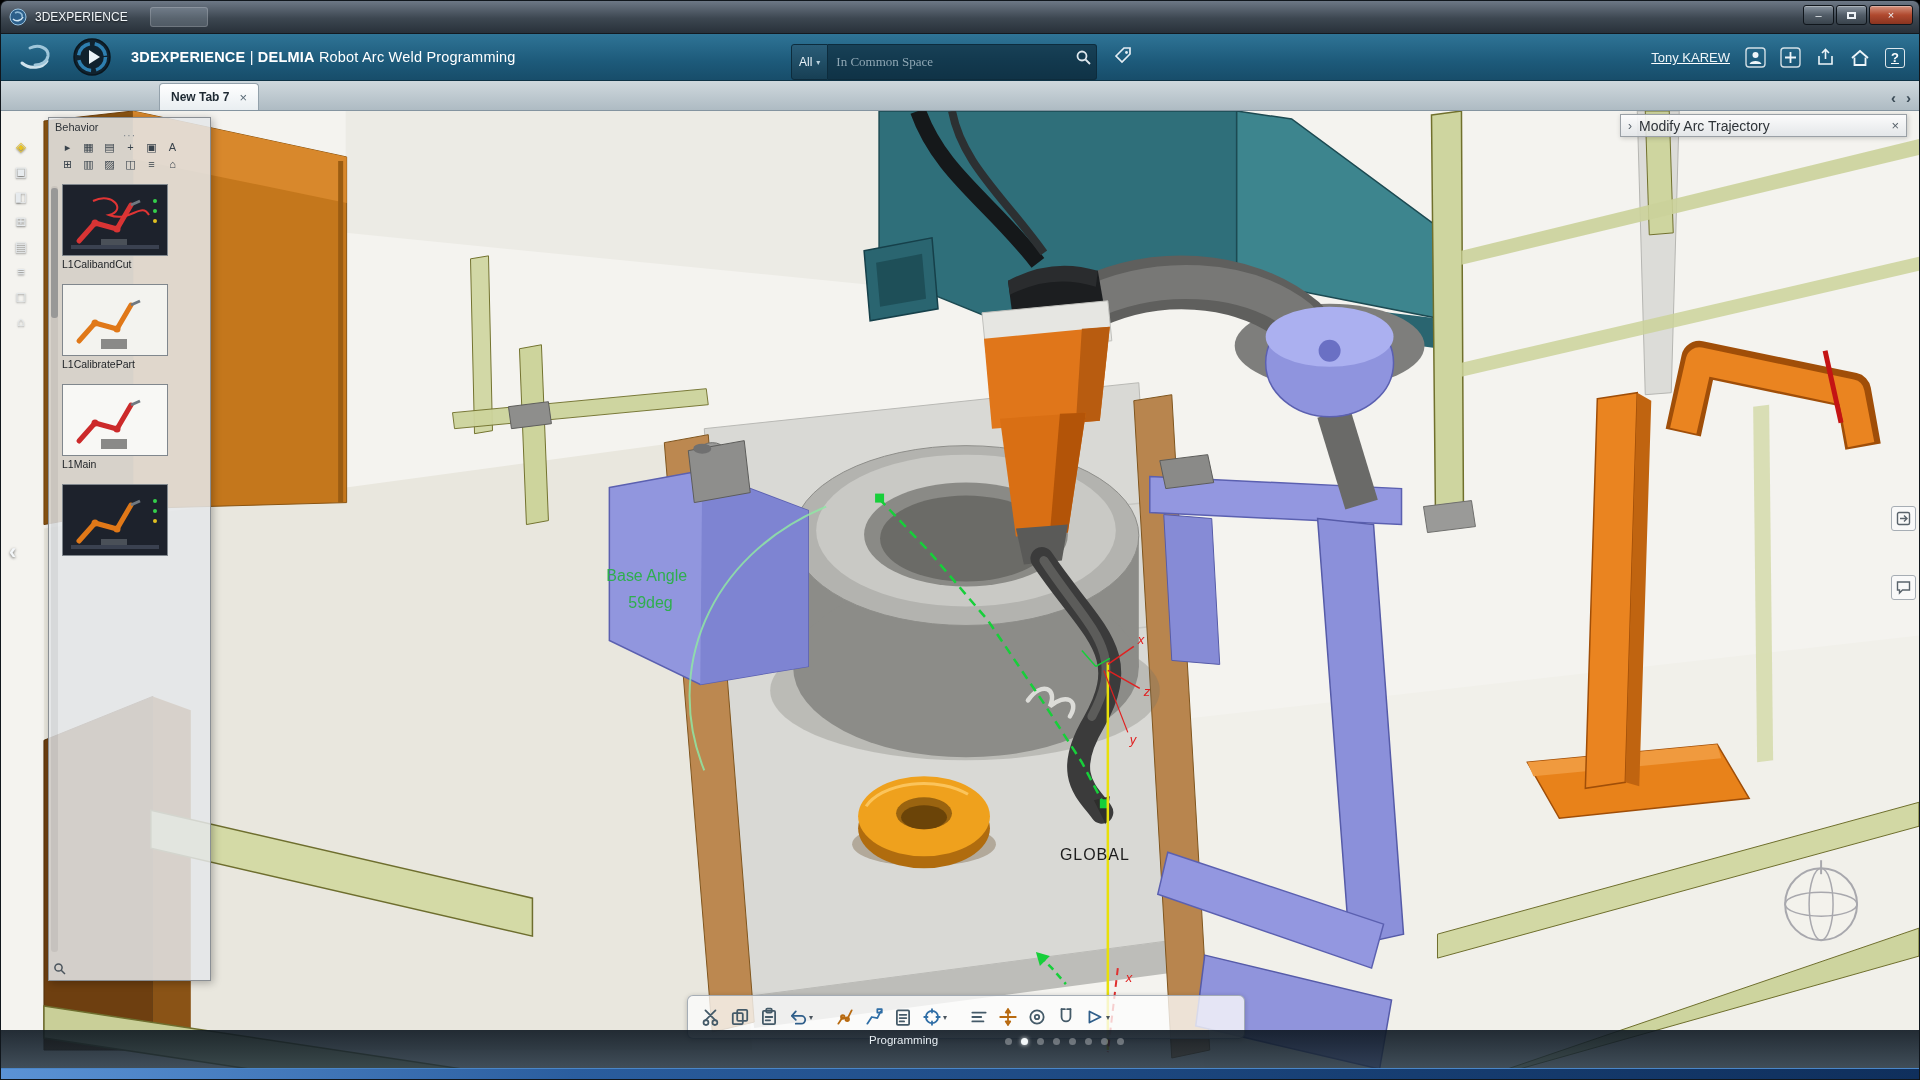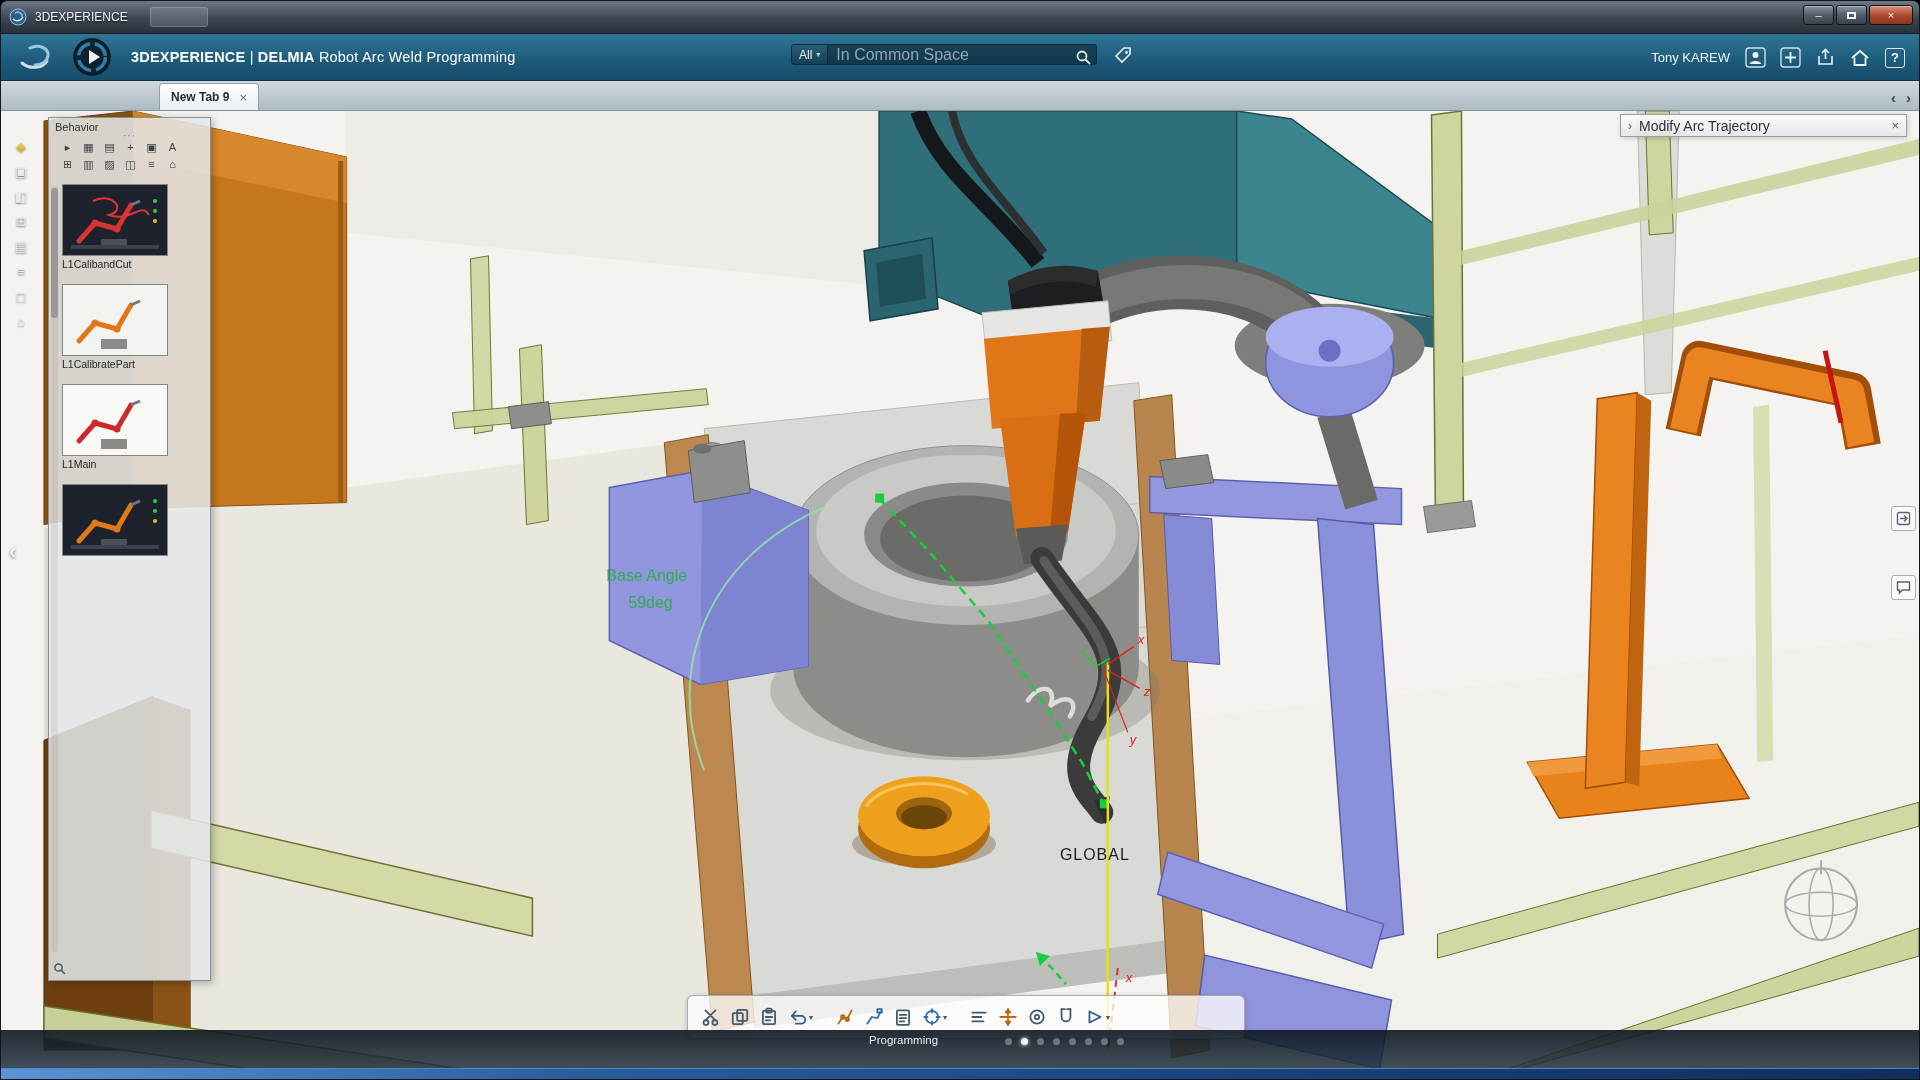--- a/index.html
+++ b/index.html
@@ -24,31 +24,31 @@
   .win-btn.close { width:44px; background:linear-gradient(#d6937e,#b0492f 50%,#8a3420); }
 
   
   .appbar { height:47px; flex:0 0 47px; background:linear-gradient(#2f7496,#1d5a7a 60%,#174d6a);
     position:relative; display:flex; align-items:center; padding:0 10px; color:#fff;
     border-bottom:1px solid #0e3346; }
   .logo-3ds { margin-left:6px; }
   .compass-btn { width:38px; height:38px; margin-left:14px; cursor:pointer; }
   .app-title { margin-left:20px; font-size:14.5px; color:#fff; letter-spacing:.2px; }
   .app-title b { font-weight:bold; }
-  .search-wrap { position:absolute; left:790px; top:10px; width:306px; height:21px; display:flex; }
+  .search-wrap { position:absolute; left:790px; top:10px; width:306px; height:36px; display:flex; }
   .search-scope { background:linear-gradient(#2a5d78,#173f54); border:1px solid #0d2c3d;
     border-radius:3px 0 0 3px; color:#e8f2f8; font-size:12px; display:flex; align-items:center;
     gap:4px; padding:0 7px; cursor:pointer; }
   .search-scope .caret { font-size:8px; color:#bcd2de; }
   .search-input { flex:1; background:rgba(8,24,34,.5); border:1px solid #0d2c3d; border-left:none;
-    border-radius:0 3px 3px 0; color:#d8e6ee; font-size:16px; padding:0 26px 0 8px; outline:none; }
+    border-radius:0 3px 3px 0; color:#d8e6ee; font-size:13px; padding:0 26px 0 8px; outline:none;font-family:Liberation Serif, serif; }
   .search-input::placeholder { color:#8fa7b4; }
   .search-mag { position:absolute; right:5px; top:5px; cursor:pointer; }
   .tag-btn { position:absolute; left:1112px; top:12px; cursor:pointer; }
-  .hdr-right { position:absolute; right:12px; top:0; height:47px; display:flex; align-items:center; gap:11px; }
+  .hdr-right { position:absolute; right:12px; top:0; height:47px; display:flex; align-items:center; gap:11px;text-decoration:underline; }
   .user-label { font-size:13px; color:#eef5f9; margin-right:2px; }
   .hdr-ico { width:24px; height:24px; display:flex; align-items:center; justify-content:center; cursor:pointer; }
   .help-box { width:20px; height:20px; border:1.5px solid rgba(255,255,255,.85); border-radius:3px;
     color:#fff; font-size:13px; font-weight:bold; display:flex; align-items:center; justify-content:center; }
 
   
   .tabbar { height:30px; flex:0 0 30px; background:linear-gradient(#cfd8dd,#aebbc3);
     border-bottom:1px solid #8494a0; position:relative; display:flex; align-items:flex-end; }
   .tab { position:absolute; left:158px; bottom:0; height:27px; display:flex; align-items:center; gap:10px;
     background:linear-gradient(#ffffff,#e9eef1); border:1px solid #93a1ab; border-bottom:none;
@@ -215,21 +215,21 @@
           </svg>
       </div>
       <div class="hdr-ico">
           <span class="help-box">?</span>
         </div>
     </div>
   </div>
 
   <div class="tabbar">
     <div class="tab">
-      <span class="tab-label">New Tab 9</span>
+      <span class="tab-label">New Tab 7</span>
       <span class="tab-close">×</span>
     </div>
     <div class="tab-nav">
       <div>‹</div>
       <div>›</div>
     </div>
   </div>
 
   <div class="viewport">
 

